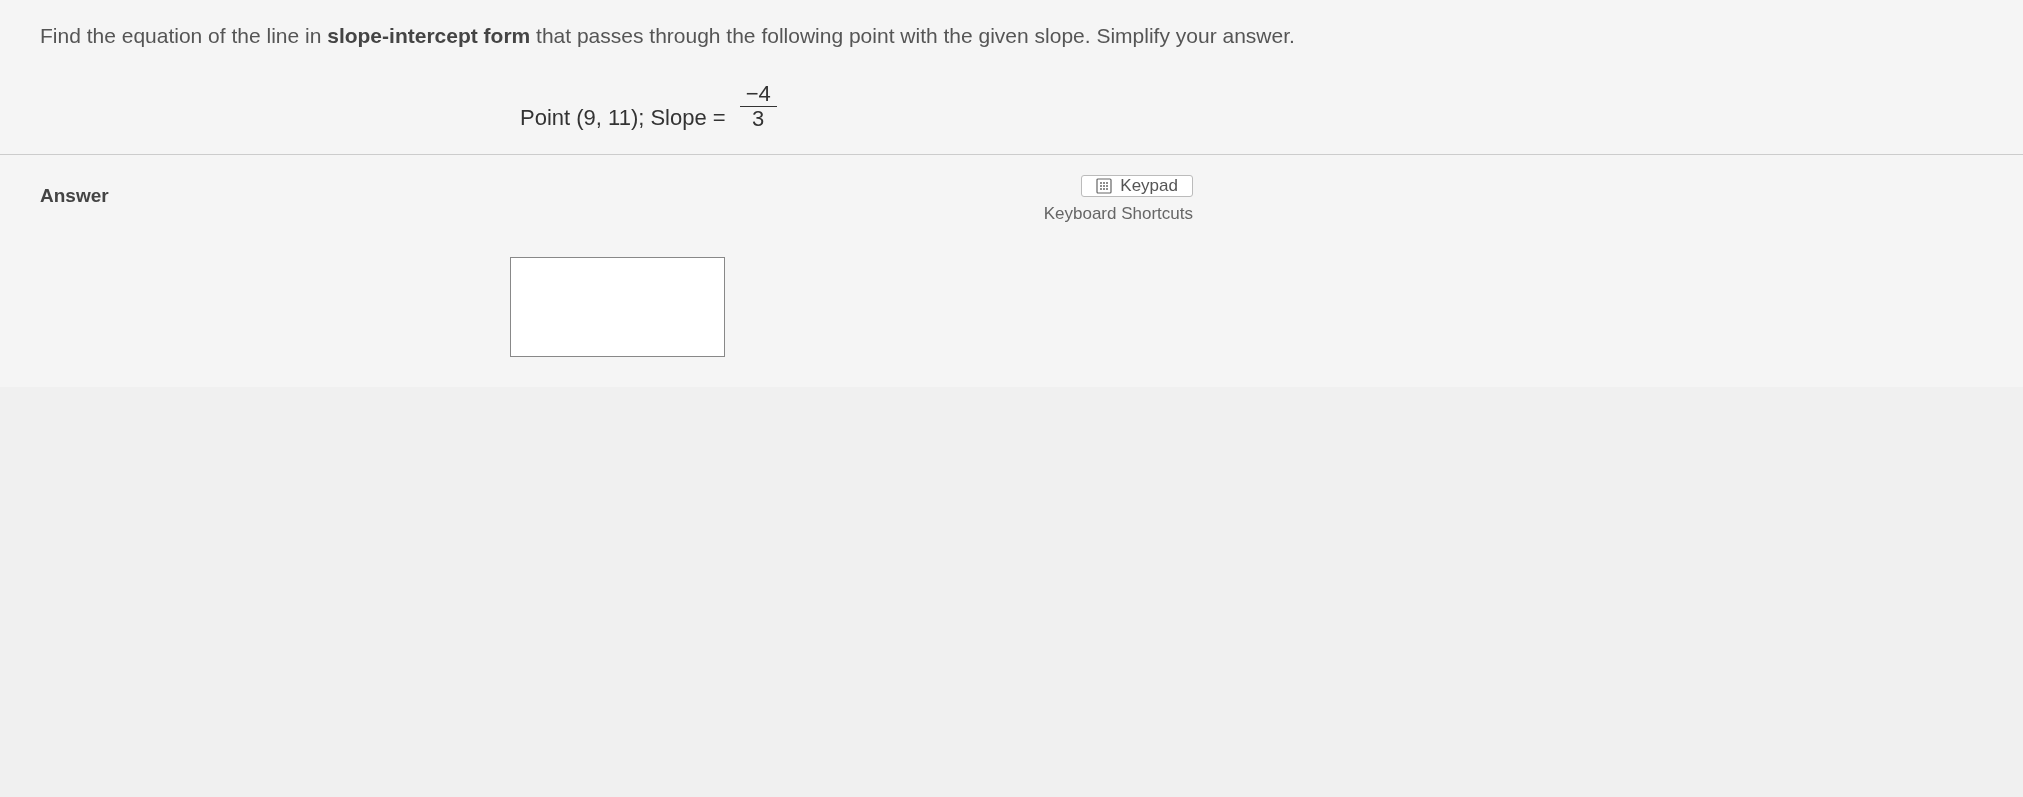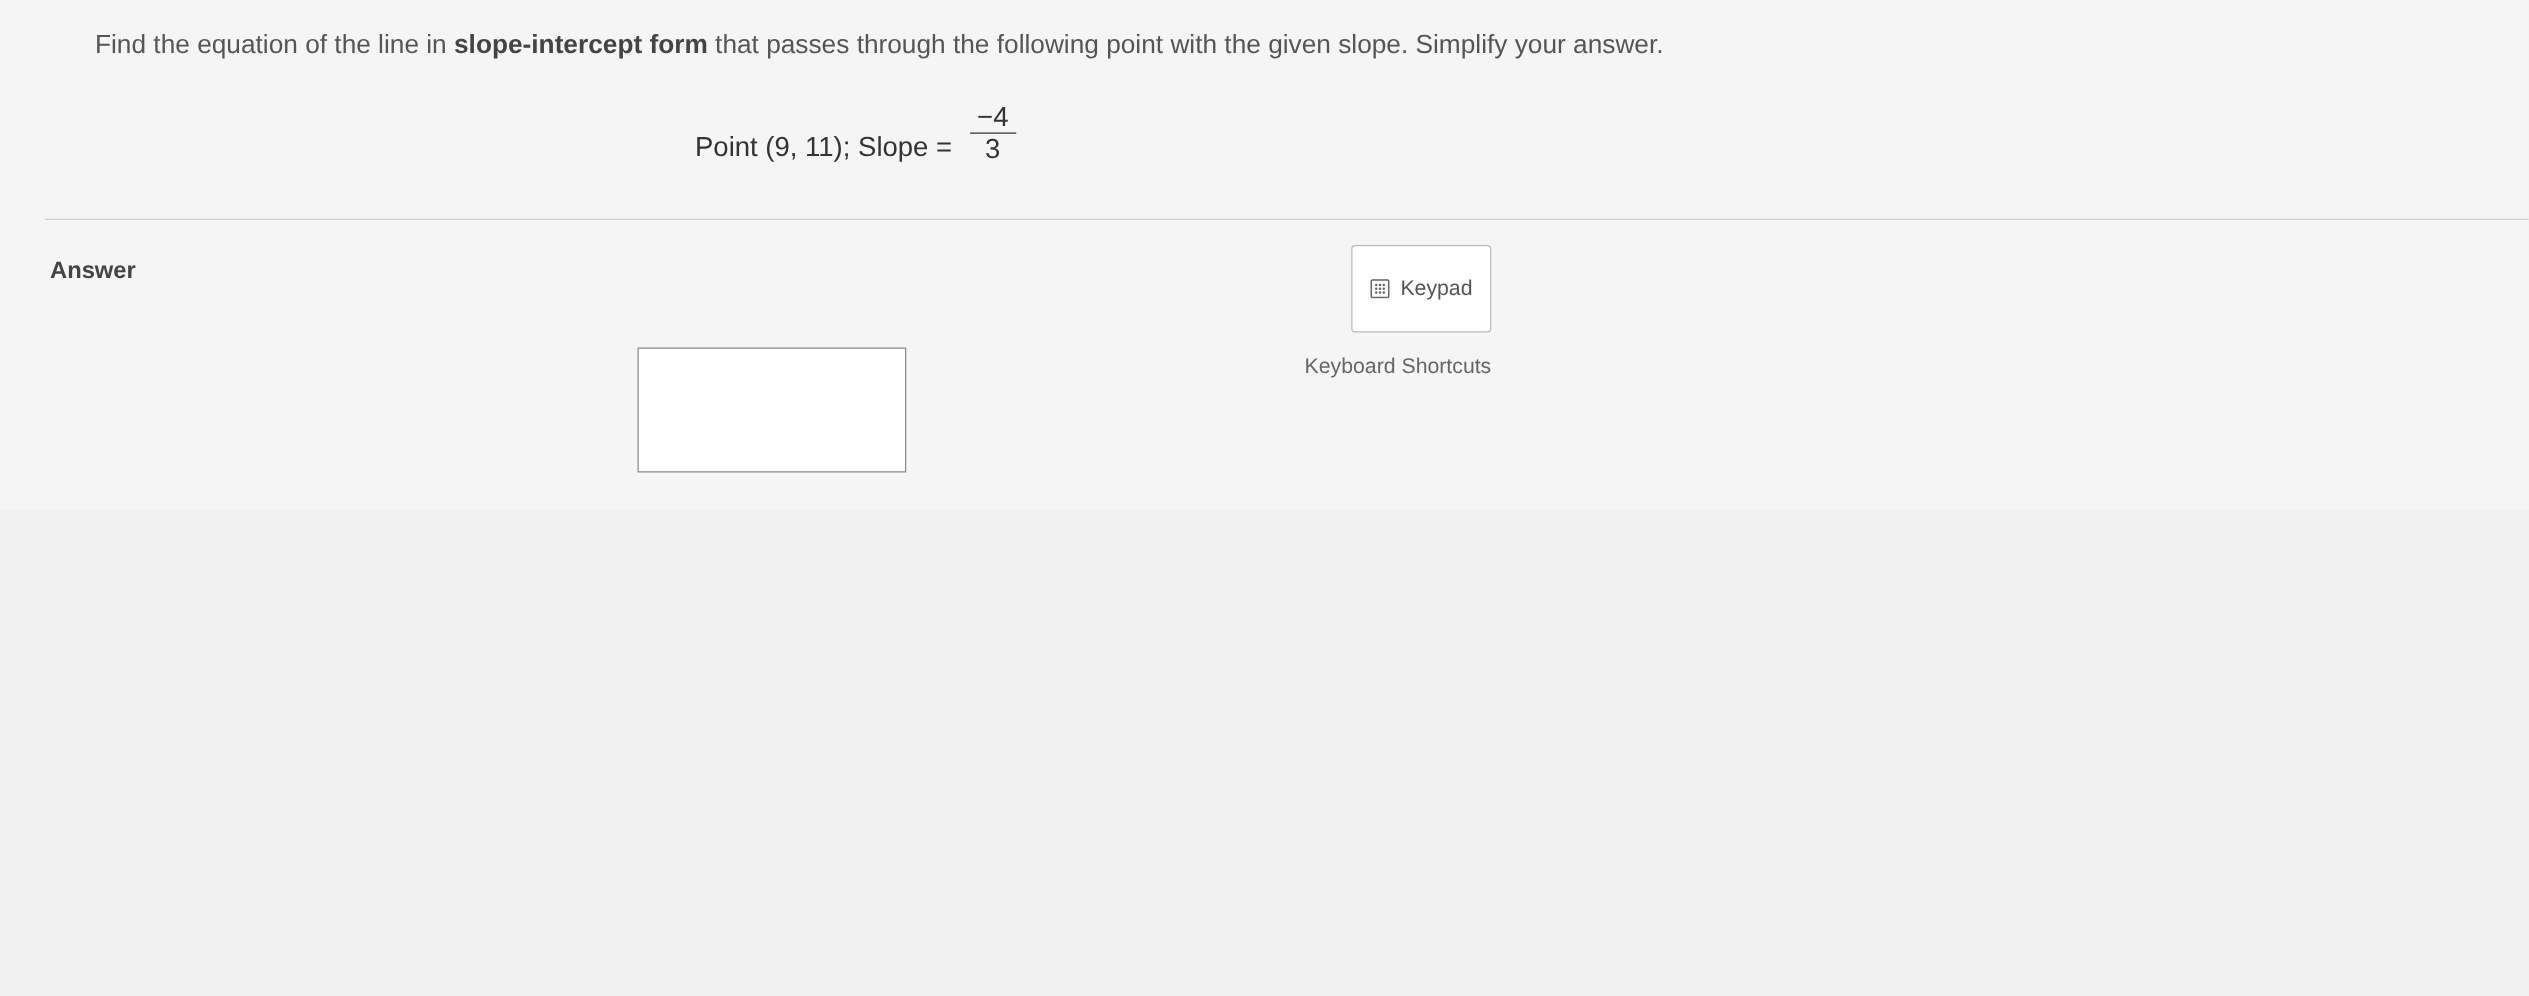--- a/index.html
+++ b/index.html
@@ -12,23 +12,22 @@
       background: #f0f0f0;
       width: 2023px;
       height: 797px;
       overflow: hidden;
     }
     .page-container {
       padding: 0;
       background: #f5f5f5;
     }
     .question-section {
-      padding: 20px 40px 44px 40px;
+      padding: 20px 40px 23px 40px;
       border-bottom: 1px solid #ccc;
-      margin-left: 36px;
     }
     .question-text {
       font-size: 21px;
       color: #555;
       font-weight: 400;
       line-height: 1.5;
     }
     .question-text .bold {
       font-weight: 700;
       color: #444;
@@ -74,35 +73,35 @@
       right: 830px;
       top: 20px;
       text-align: right;
     }
     .keypad-btn {
       display: inline-flex;
       align-items: center;
       background: #fff;
       border: 1px solid #bbb;
       border-radius: 3px;
-      padding: 24px 14px;
+      padding: 0 14px;
       font-size: 17px;
       color: #555;
       cursor: pointer;
       gap: 8px;
     }
     .keypad-icon {
       display: inline-block;
       width: 16px;
       height: 16px;
     }
     .keyboard-shortcuts {
       font-size: 17px;
       color: #666;
-      margin-top: 17px;
+      margin-top: 6px;
       cursor: pointer;
     }
     .answer-input-wrapper {
       display: flex;
       justify-content: flex-start;
       padding-left: 470px;
       margin-top: 50px;
     }
     .answer-input {
       width: 215px;

